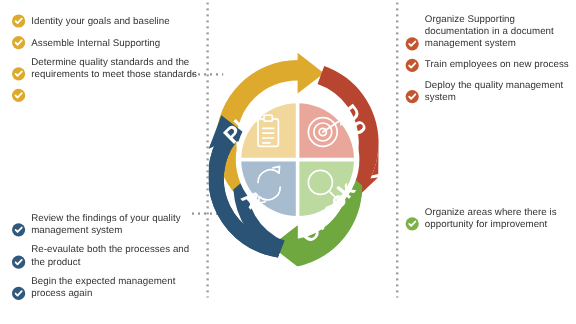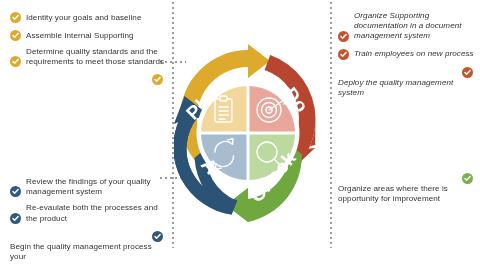--- a/index.html
+++ b/index.html
@@ -24,40 +24,40 @@
     background-size:5px 2px;
   }
 
   
   .list{position:absolute;}
   .item{
     display:flex;
     align-items:flex-end;
     margin-bottom:6px;
   }
-  .item:last-child{margin-bottom:0;flex-direction:column;}
+  .item:last-child{margin-bottom:0;}
   .chk{
     flex:0 0 auto;
     width:11px;height:11px;
     border-radius:50%;
     margin-right:5px;
     margin-top:1px;
     position:relative;
   }
   .chk svg{position:absolute;left:0;top:0;}
   .txt{
     font-size:8.1px;
     line-height:10.2px;
     color:#333333;
     letter-spacing:0.05px;
   }
 
   #list-plan{left:10px;top:11px;width:158px;}
   #list-act{left:10px;top:159px;width:158px;margin-top:18px;}
-  #list-do{left:338px;top:11px;width:140px;font-style:italic;}
+  #list-do{left:338px;top:11px;width:140px;}
   #list-check{left:338px;top:164px;width:140px;}
 
   
   #wheel{position:absolute;left:174px;top:44px;width:148px;height:178px;}
   #wheel svg{display:block;}
   .seg-label{
     font-family:"Liberation Sans", sans-serif;
     font-weight:bold;
     fill:#ffffff;
     font-size:19px;
@@ -124,21 +124,21 @@
           </svg>
       </span>
       <span class="txt">Re-evaulate both the processes and the product</span>
     </div>
     <div class="item">
       <span class="chk" style="background:#31597c;">
         <svg width="11" height="11" viewBox="0 0 11 11">
             <path d="M3 5.6 L4.6 7.3 L8.1 3.6" stroke="#ffffff" stroke-width="1.5" fill="none" stroke-linecap="round" stroke-linejoin="round"></path>
           </svg>
       </span>
-      <span class="txt">Begin the quality management process your</span>
+      <span class="txt">Begin the expected management process again</span>
     </div>
   </div>
 
   <div class="list" id="list-do">
     <div class="item">
       <span class="chk" style="background:#c4552f;">
         <svg width="11" height="11" viewBox="0 0 11 11">
             <path d="M3 5.6 L4.6 7.3 L8.1 3.6" stroke="#ffffff" stroke-width="1.5" fill="none" stroke-linecap="round" stroke-linejoin="round"></path>
           </svg>
       </span>

